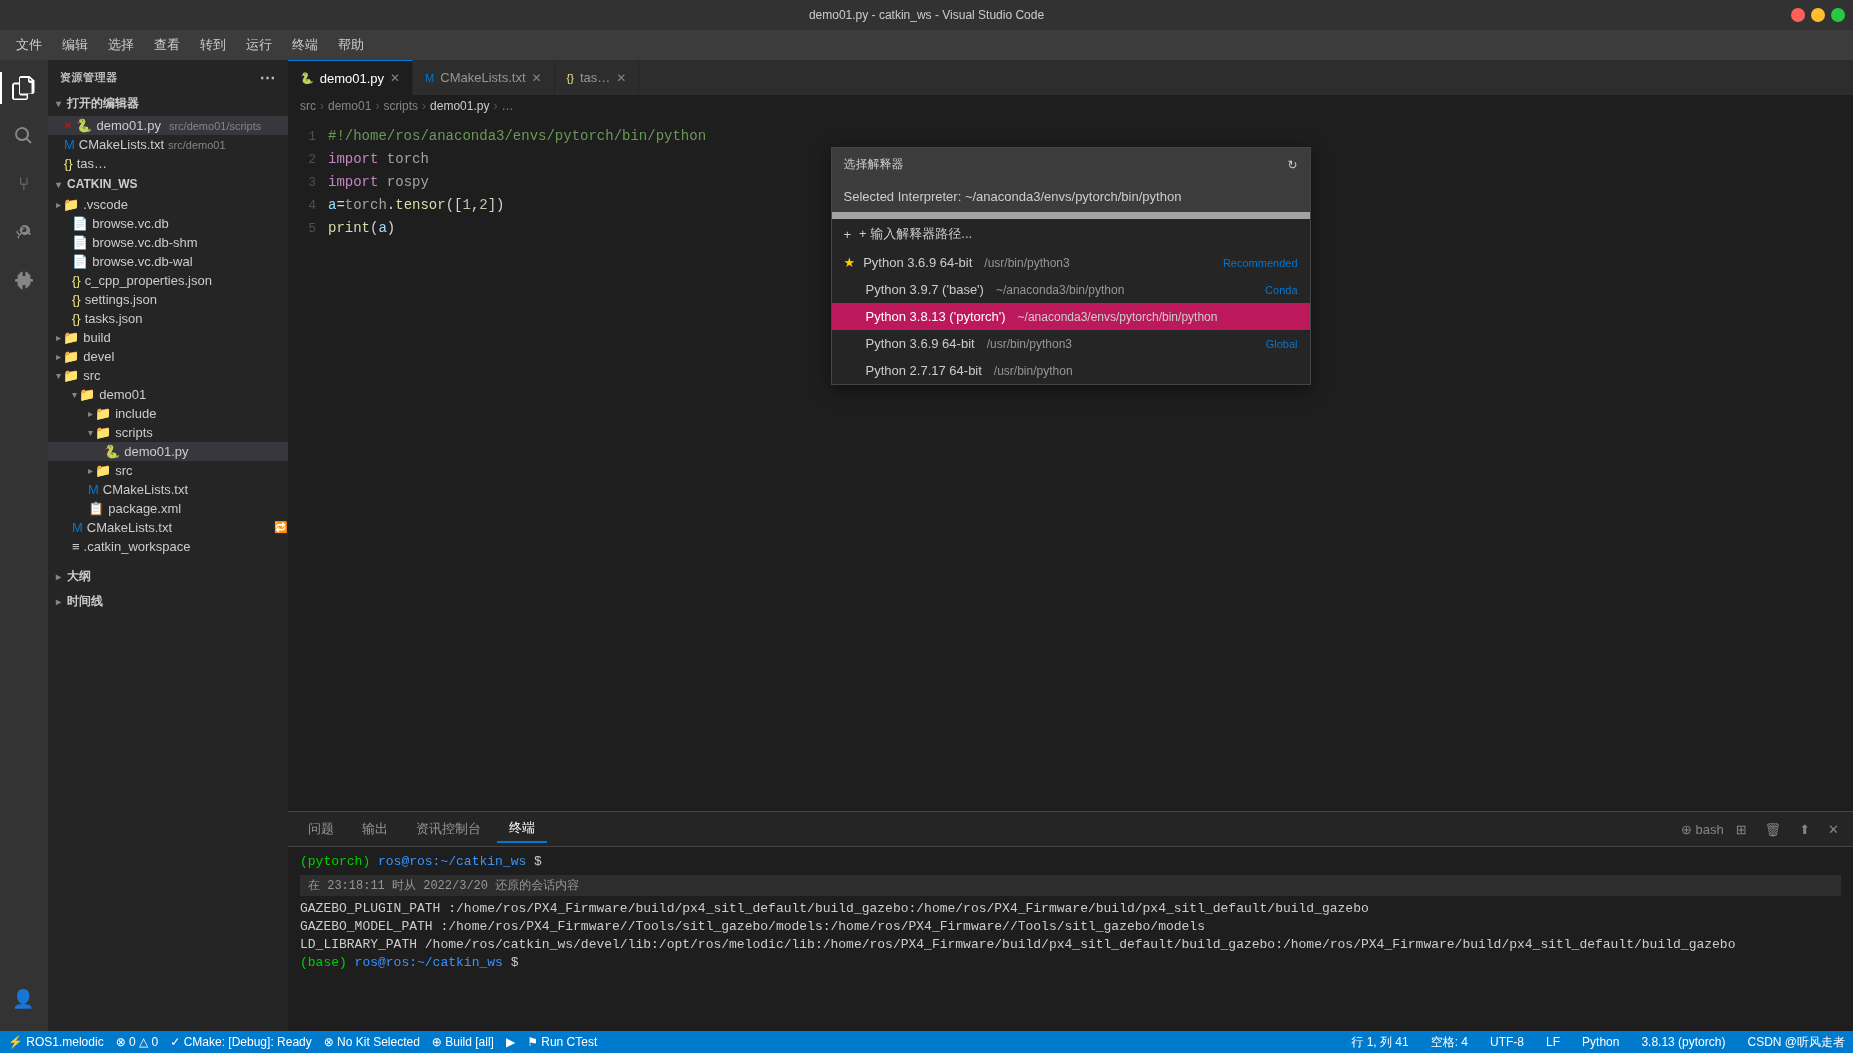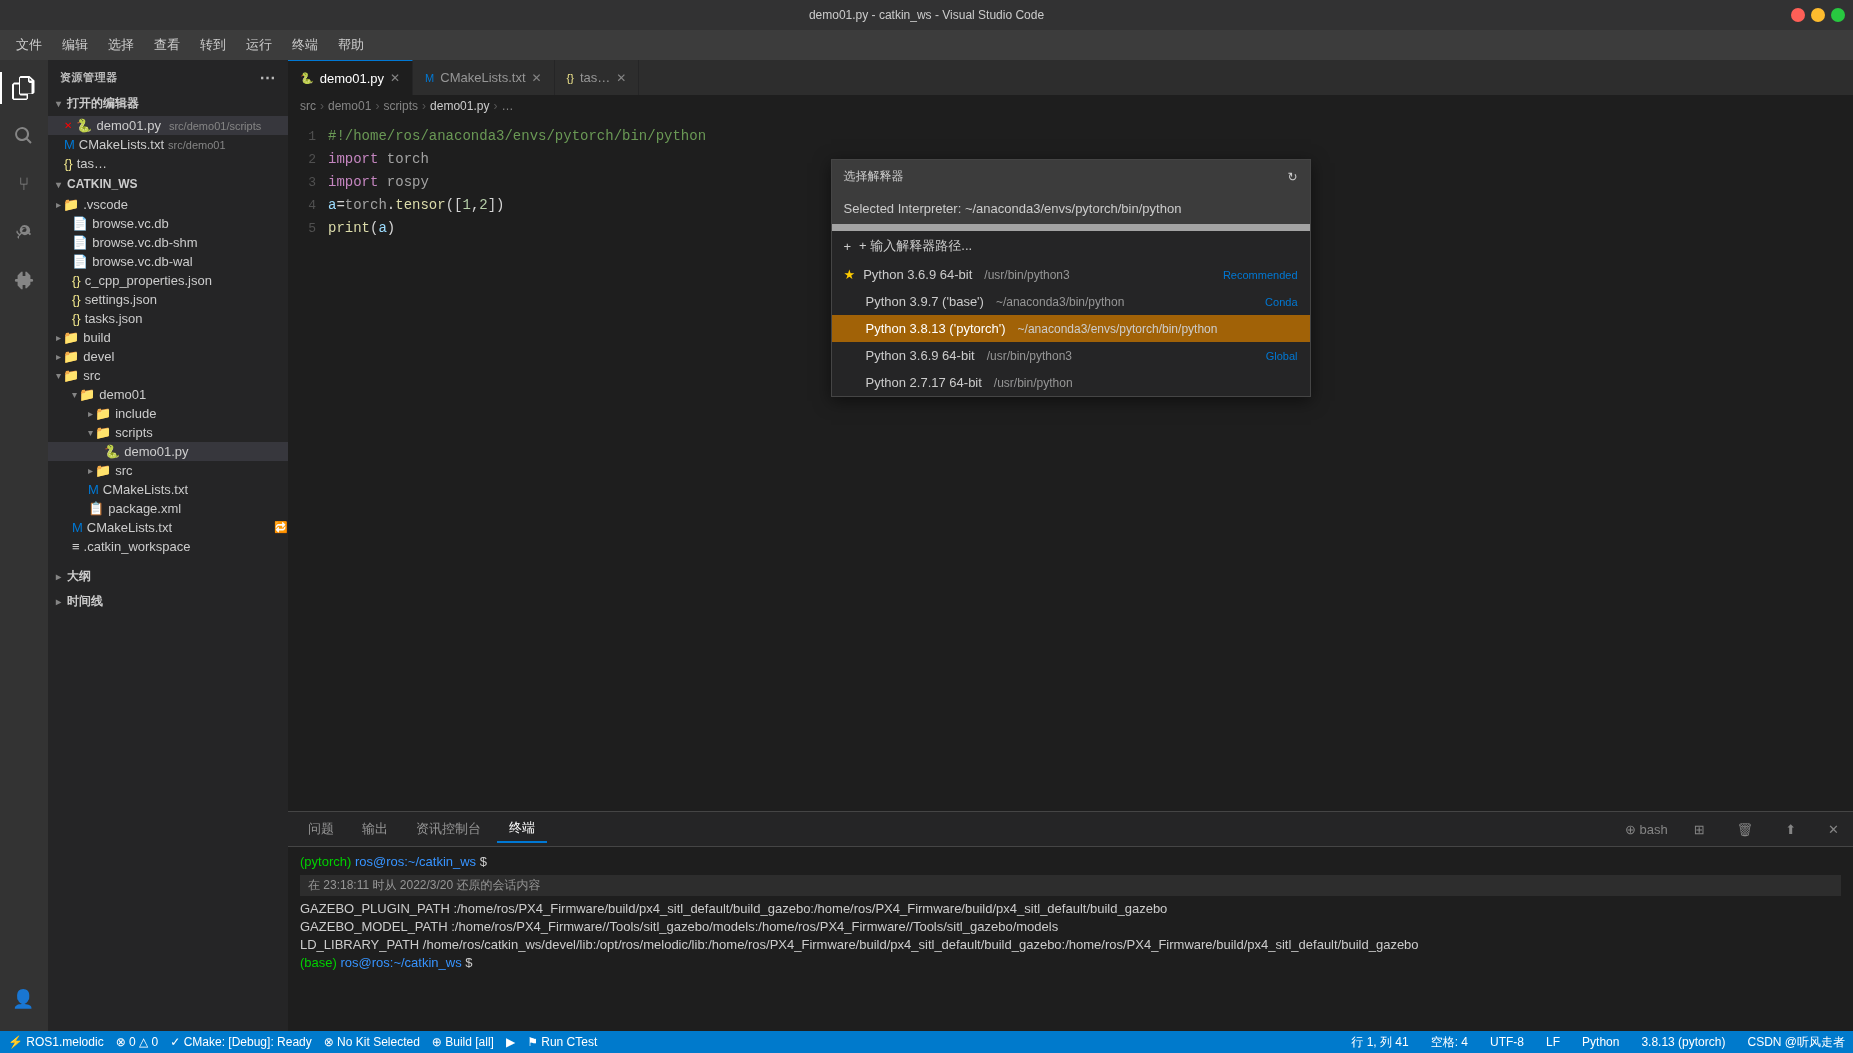--- a/index.html
+++ b/index.html
@@ -234,21 +234,20 @@
     #interpreter-modal {
       position: absolute;
       top: 30px;
       left: 50%;
       transform: translateX(-50%);
       width: 480px;
       background: #252526;
       border: 1px solid #454545;
       box-shadow: 0 4px 16px rgba(0,0,0,0.5);
       z-index: 100;
-      margin-top: 12px;
     }
     .modal-title {
       padding: 8px 12px;
       font-size: 12px;
       color: #cccccc;
       display: flex;
       justify-content: space-between;
       align-items: center;
       background: #3c3c3c;
     }
@@ -264,21 +263,21 @@
     }
     .interpreter-option {
       display: flex;
       align-items: center;
       padding: 6px 12px;
       cursor: pointer;
       font-size: 13px;
       color: #cccccc;
       justify-content: space-between;
     }
-    .interpreter-option.selected { background: #a16207; color: #ffffff; }
+    .interpreter-option.selected { background: #be185d; color: #ffffff; }
     .interpreter-option .left { display: flex; align-items: center; gap: 8px; }
     .interpreter-option .badge {
       font-size: 11px;
       color: #0078d4;
     }
     .badge-conda { color: #4ec9b0; }
     .badge-global { color: #4ec9b0; }
     .badge-recommended { color: #0078d4; }
     .interpreter-option .path { color: #969696; font-size: 12px; margin-left: 4px; }
     .interpreter-option.selected .path { color: #cccccc; }
@@ -317,35 +316,35 @@
       color: #969696;
       cursor: pointer;
     }
     .term-tab.active {
       color: #ffffff;
       border-bottom: 2px solid #0078d4;
     }
     .term-controls {
       margin-left: auto;
       display: flex;
-      gap: 20px;
+      gap: 6px;
       align-items: center;
       color: #858585;
       font-size: 13px;
     }
     .term-ctrl-btn {
       padding: 2px 6px;
       cursor: pointer;
       border-radius: 3px;
     }
 
     #terminal-content {
       flex: 1;
       padding: 6px 12px;
-      font-family: Liberation Sans, sans-serif;
+      font-family: Liberation Mono, monospace;
       font-size: 13px;
       color: #cccccc;
       overflow-y: auto;
     }
     .term-prompt { color: #00d000; }
     .term-path { color: #3794ff; }
     .term-session-line {
       background: #2d2d2d;
       padding: 2px 8px;
       margin: 4px 0;

